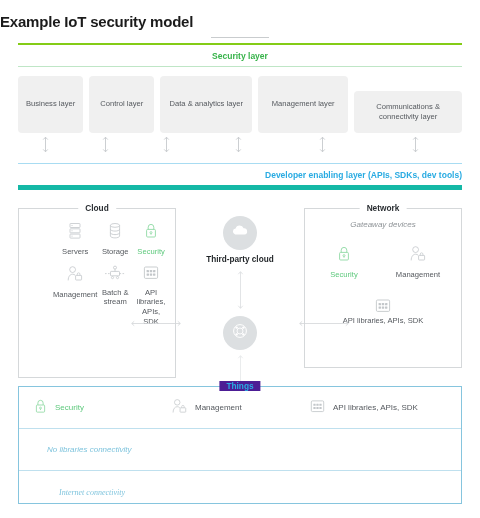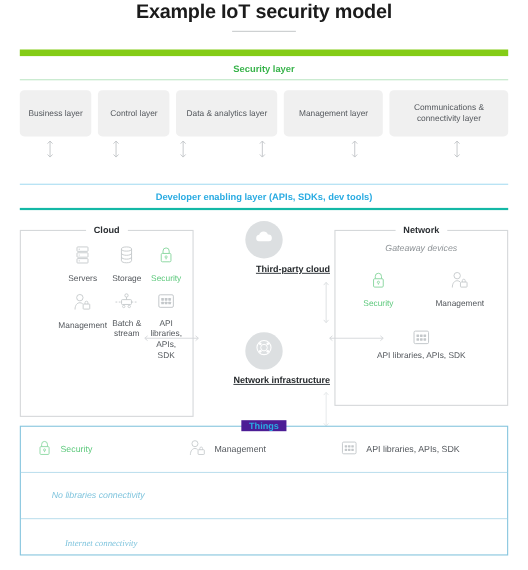--- a/index.html
+++ b/index.html
@@ -7,51 +7,52 @@
     width: 480px; height: 518px;
     background: #ffffff;
     font-family: "Liberation Sans", sans-serif;
     color: #4a4f54;
     overflow: hidden;
   }
   .page { position: relative; width: 480px; height: 518px; }
 
   
   .title {
-    text-align: center;
-    font-size: 18px;
+    font-size: 15px;
     font-weight: bold;
     color: #1b1b1b;
     letter-spacing: -0.2px;
+    padding-top: 13px;
   }
   .title-rule {
     width: 58px; height: 1px;
     background: #c9ccce;
     margin: 7px auto 0 auto;
   }
 
   
   .banner {
     margin: 0 18px;
     text-align: center;
     font-size: 8.5px;
     font-weight: bold;
     padding: 6px 0 5px 0;
   }
   .banner.security {
     color: #37b34a;
-    border-top: 6px solid #84cc16;
+    border-top: 2px solid #84cc16;
     border-bottom: 1px solid #bfe6c6;
-    margin-top: 16px;
+    margin-top: 5px;
   }
   .banner.dev {
     color: #29abe2;
     border-top: 1px solid #a8dcf2;
-    border-bottom: 2px solid #14b8a6;
-    margin-top: 23px;
+    border-bottom: 5px solid #14b8a6;
+    margin-top: 10px;
+    text-align: right;
   }
 
   
   .layers {
     display: flex;
     gap: 6px;
     margin: 9px 18px 0 18px;
     align-items: stretch;
   }
   .layer-box {
@@ -63,21 +64,21 @@
     text-align: center;
     padding: 9px 3px;
     min-height: 42px;
     display: flex;
     align-items: center;
     justify-content: center;
   }
   .layer-box.w1 { flex: 1 1 0; }
   .layer-box.w2 { flex: 1.42 1 0; }
   .layer-box.w3 { flex: 1.45 1 0; }
-  .layer-box.w4 { flex: 1.72 1 0; }
+  .layer-box.w4 { flex: 1.72 1 0; margin-top: 15px; }
 
   .layer-arrows {
     display: flex;
     gap: 6px;
     margin: 3px 18px 0 18px;
   }
   .layer-arrows > div {
     display: flex; align-items: center; justify-content: center;
   }
   .layer-arrows .w1 { flex: 1 1 0; }
@@ -140,24 +141,23 @@
     justify-content: space-around;
     padding: 16px 4px 0 4px;
   }
   .net-single { padding-top: 18px; text-align: center; }
 
   
   .center {
     position: absolute;
     left: 50%;
     transform: translateX(-50%);
-    top: 0;
+    top: 16px;
     width: 120px;
-    text-align: right;
-    text-decoration: underline;
+    text-align: center;
   }
   .node-circle {
     width: 34px; height: 34px;
     border-radius: 50%;
     background: #dcdfe1;
     margin: 0 auto;
     display: flex; align-items: center; justify-content: center;
   }
   .node-label {
     font-size: 8.2px;
@@ -426,21 +426,20 @@
           <svg width="20" height="20" viewBox="0 0 20 20">
               <circle cx="10" cy="10" r="6.4" stroke="#ffffff" stroke-width="1" fill="none"></circle>
               <circle cx="10" cy="10" r="3" stroke="#ffffff" stroke-width="0.9" fill="none"></circle>
               <circle cx="6.6" cy="6.6" r="1.2" fill="#ffffff"></circle>
               <circle cx="13.4" cy="6.6" r="1.2" fill="#ffffff"></circle>
               <circle cx="6.6" cy="13.4" r="1.2" fill="#ffffff"></circle>
               <circle cx="13.4" cy="13.4" r="1.2" fill="#ffffff"></circle>
             </svg>
         </span>
       </div>
-      <div class="node-label">Network infrastructure</div>
 
       <span class="vstem">
         <svg width="7" height="34" viewBox="0 0 7 34">
             <path d="M3.5 2 L3.5 32 M1.3 4.2 L3.5 1.6 L5.7 4.2 M1.3 29.8 L3.5 32.4 L5.7 29.8" stroke="#e4e7e8" stroke-width="0.8" fill="none"></path>
           </svg>
       </span>
 
       <span class="harrow left">
         <svg width="52" height="7" viewBox="0 0 52 7">
             <path d="M2 3.5 L50 3.5 M4.2 1.3 L1.6 3.5 L4.2 5.7 M47.8 1.3 L50.4 3.5 L47.8 5.7" stroke="#d3d6d8" stroke-width="0.8" fill="none"></path>

